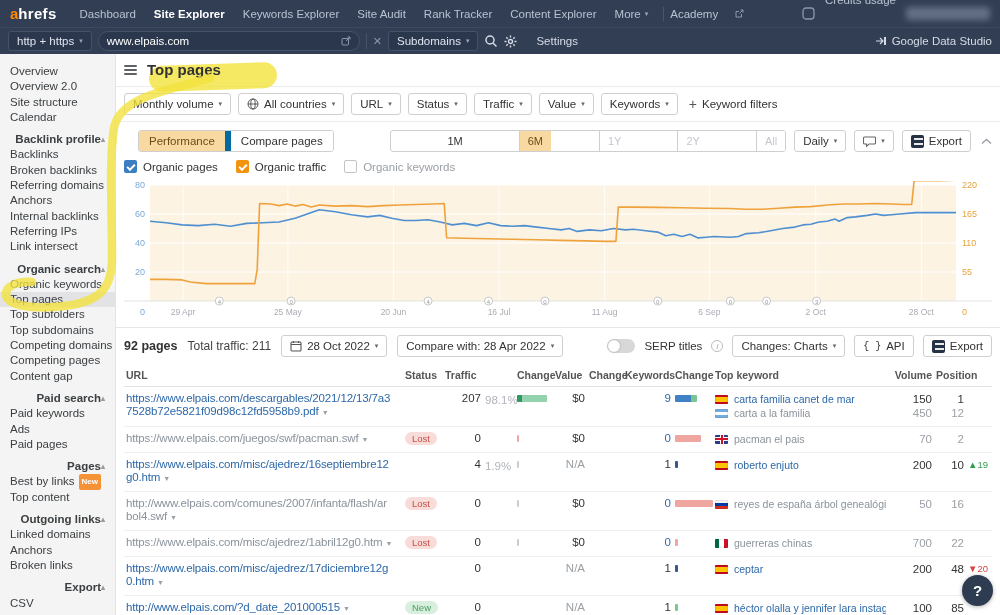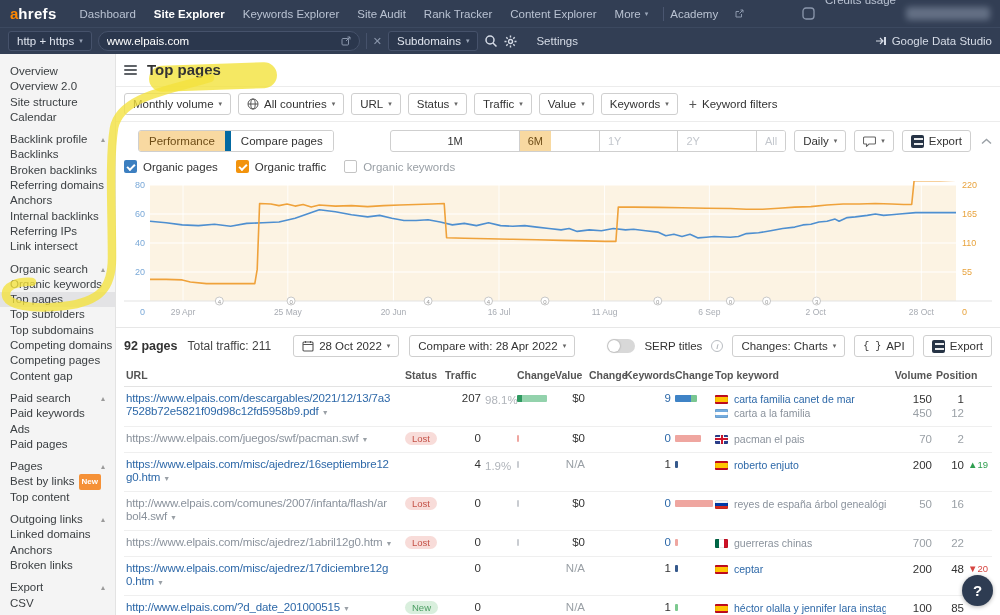--- a/index.html
+++ b/index.html
@@ -37,21 +37,21 @@
   .settings { color:#d5dbe6; font-size:11.5px; display:flex; align-items:center; gap:19px; cursor:pointer; }
   .gds { margin-left:auto; color:#d5dbe6; font-size:11.5px; display:flex; align-items:center; gap:5px; cursor:pointer; }
 
   
   .sidebar { position:absolute; left:0; top:54px; width:116px; height:561px; background:#f4f4f4;
              border-right:1px solid #e3e3e3; padding-top:10px; overflow:hidden; }
   .sb-group { margin-top:7px; }
   .sb-group:first-child { margin-top:0; }
   .sb-item, .sb-header { font-size:11.5px; color:#3c4043; height:15.3px; line-height:15.3px;
                           padding-left:10px; padding-right:6px; cursor:pointer; white-space:nowrap; position:relative; }
-  .sb-header { font-weight:normal; }
+  .sb-header { font-weight:bold;text-align:right; }
   .sb-header .arrow { float:right; color:#9a9a9a; font-size:8px; margin-right:4px; }
   .sb-item.selected { background:#e3e3e5; }
   .sb-badge { display:inline-block; background:#f59137; color:#fff; font-size:8px; font-weight:bold;
               border-radius:2px; padding:0 3px; margin-left:4px; vertical-align:1px; }
 
   
   .main { position:absolute; left:116px; top:54px; width:884px; height:561px; background:#fff; }
   .title-bar { height:32px; display:flex; align-items:center; padding:0 8px; position:relative; }
   .hamburger { width:13px; display:flex; flex-direction:column; gap:2px; cursor:pointer; margin-right:10px; }
   .hamburger span { display:block; height:2px; background:#5f6368; border-radius:1px; }
@@ -89,21 +89,21 @@
   .cb.checked { border:none; }
   .cb.blue { background:#3c7fc0; } .cb.orange { background:#f2930d; }
   .cb.checked::after { content:""; position:absolute; left:3px; top:3.5px; width:6px; height:3px;
                        border-left:2px solid #fff; border-bottom:2px solid #fff; transform:rotate(-45deg); }
   .cb-item.off span.lbl { color:#9aa0a6; }
 
   .chart-wrap { padding:2px 8px 0; }
 
   .summary-bar { border-top:1px solid #e7e7e7; margin-top:4px; padding:7px 8px; display:flex; align-items:center; gap:10px; }
   .pages-count { font-size:12.5px; font-weight:bold; color:#333; }
-  .total-traffic { font-size:12px; color:#444; margin-right:12px; }
+  .total-traffic { font-size:12px; color:#444; margin-right:0; }
   .summary-right { margin-left:auto; display:flex; align-items:center; gap:9px; }
   .toggle { width:28px; height:14px; border-radius:7px; background:#d8d8d8; position:relative; cursor:pointer; }
   .toggle::after { content:""; position:absolute; left:1px; top:1px; width:12px; height:12px; border-radius:50%; background:#fff; box-shadow:0 0 2px rgba(0,0,0,.35); }
   .serp-label { font-size:11.5px; color:#333; }
   .info-i { display:inline-block; width:12px; height:12px; border-radius:50%; border:1px solid #b9bdc2; color:#b9bdc2;
             font-size:8px; text-align:center; line-height:11px; font-style:italic; font-weight:bold; }
   .braces { font-family:"Liberation Mono", monospace; font-size:10px; color:#333; }
 
   
   .tbl { margin:0 8px; }

